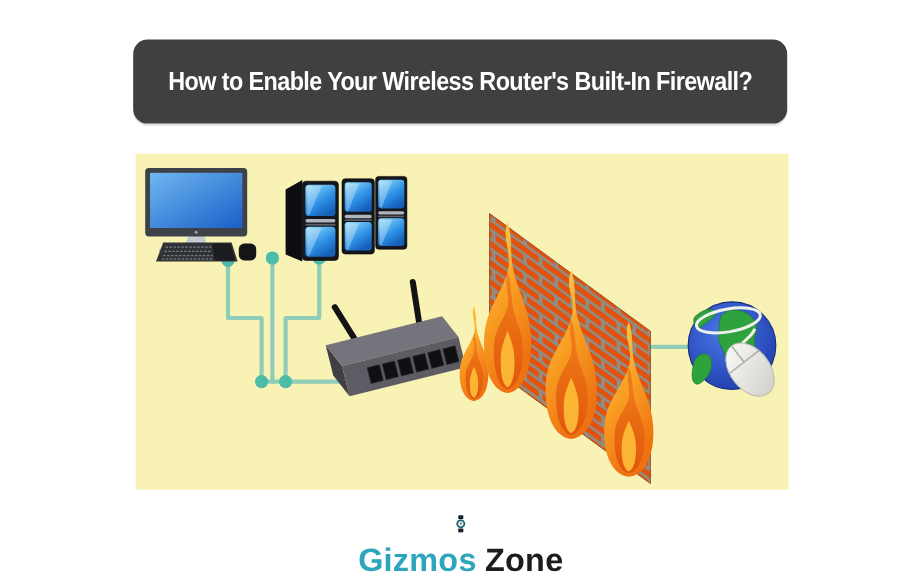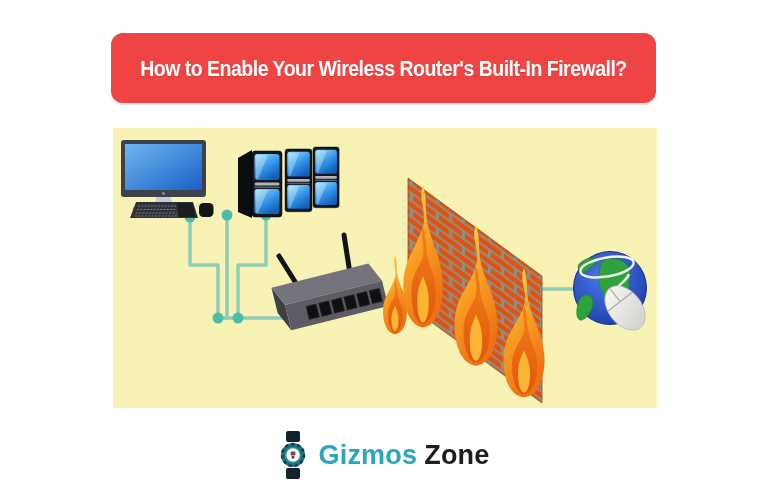--- a/index.html
+++ b/index.html
@@ -17,29 +17,29 @@
     color:#fff;font-weight:bold;font-size:19.5px;letter-spacing:-0.5px;
     white-space:nowrap;display:inline-block;transform:scaleY(1.12);
     text-shadow:0 1px 0 rgba(0,0,0,.12);
   }
   .illustration{
     position:absolute;left:113px;top:128px;width:544px;height:280px;
   }
   .illustration svg{display:block;}
   .logo{
     position:absolute;left:0;top:429px;width:768px;height:52px;
-    display:flex;align-items:center;justify-content:center;gap:10px;
+    display:flex;align-items:center;justify-content:center;gap:10px;flex-direction:column;
   }
   .logo-text{font-weight:bold;font-size:27px;letter-spacing:0.2px;line-height:1;}
   .logo-text .first{margin-right:7px;}
 </style>
 </head>
 <body>
 
-<div class="banner" style="background-color: #ef4444;">
+<div class="banner" style="background-color: #404040;">
   <span class="banner-title" style="color: rgb(255, 255, 255);">How to Enable Your Wireless Router's Built-In Firewall?</span>
 </div>
 
 <div class="illustration" style="background-color: rgb(249, 242, 181);">
   <svg width="544" height="280" viewBox="0 0 544 280">
     <defs>
       <linearGradient id="gradScreen" x1="0" y1="0" x2="1" y2="1">
         <stop offset="0" stop-color="#6FB7F0"></stop>
           <stop offset="1" stop-color="#1A5FC8"></stop>
       </linearGradient>

